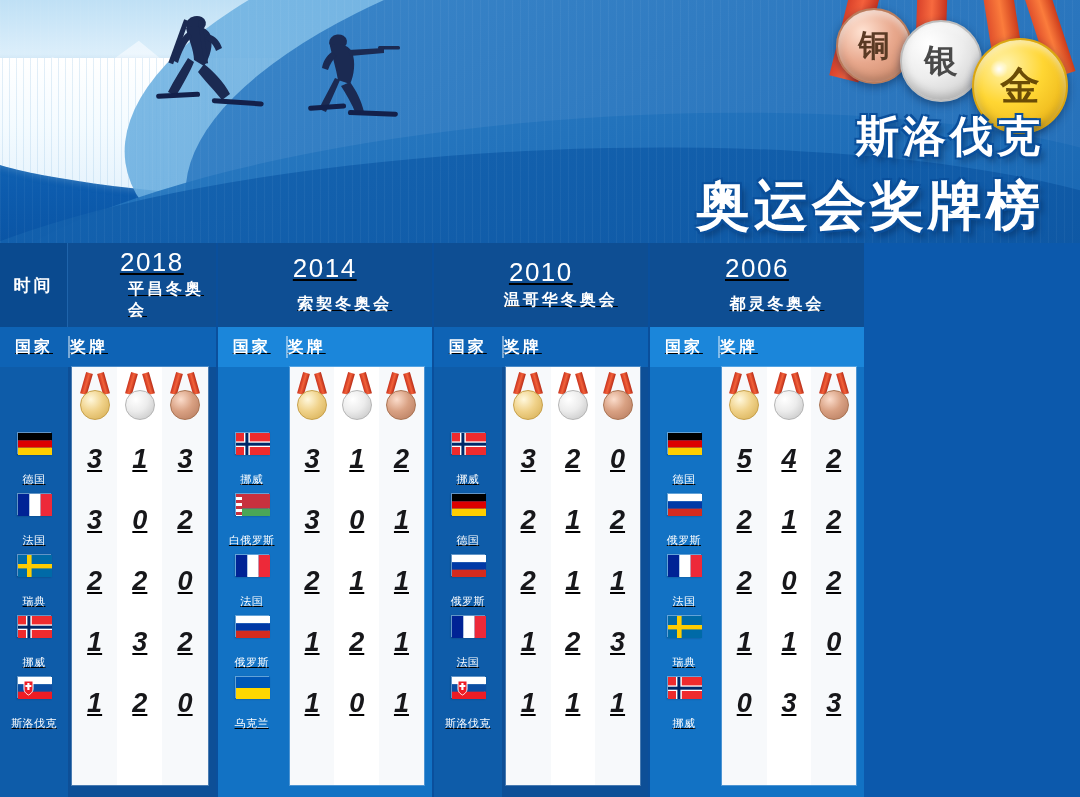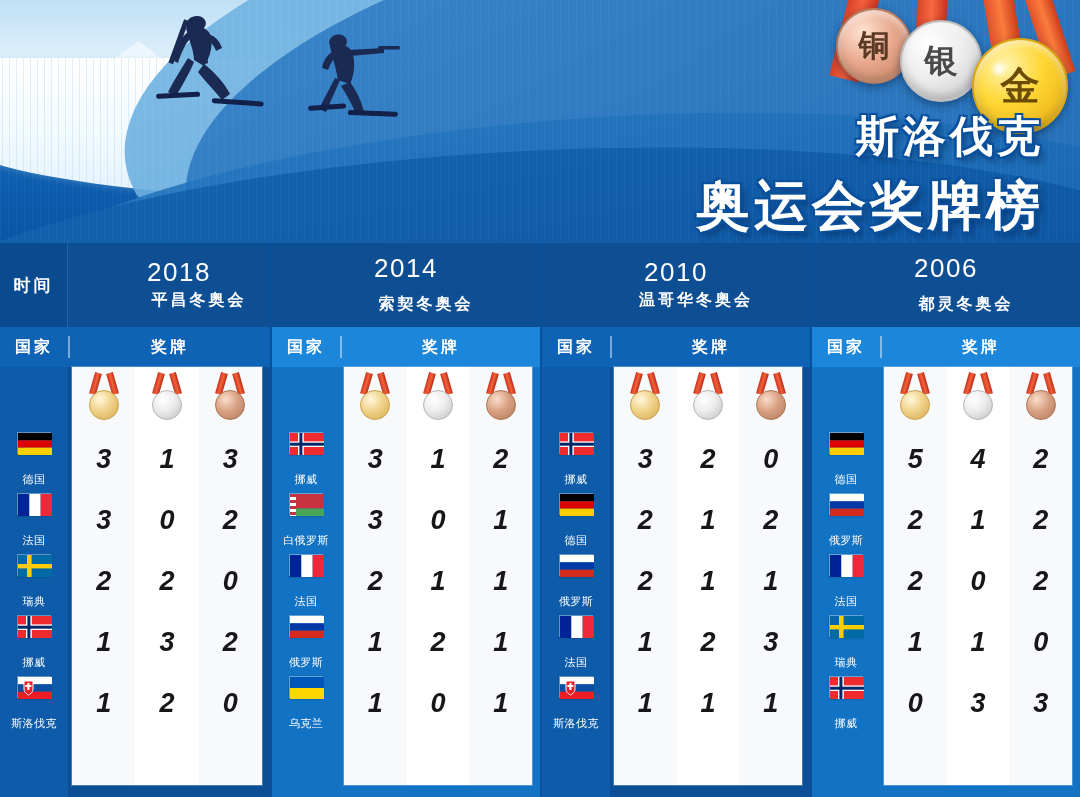--- a/index.html
+++ b/index.html
@@ -119,21 +119,21 @@
     background: radial-gradient(circle at 34% 30%, #ffe2d2 0%, #e8a88d 45%, #c4805f 100%); border:2px solid #b87c5d; color:#5a3a24;}
   .bigmedal.silver{ left:78px; top:34px; width:82px; height:82px; font-size:33px;
     background: radial-gradient(circle at 34% 28%, #ffffff 0%, #ededed 45%, #c2c2c2 100%); border:2px solid #bdbdbd; color:#4a4a4a;}
   .bigmedal.gold{ left:150px; top:52px; width:96px; height:96px; font-size:39px;
     background: radial-gradient(circle at 34% 28%, #fff4b0 0%, #ffd633 42%, #e2a50d 100%); border:2px solid #d9a412; color:#6a4c06;}
   .sparkle{ position:absolute; left:16px; top:20px; width:18px; height:18px;
     background: radial-gradient(ellipse at center, #fff 0%, rgba(255,255,255,0) 70%); }
 
   
   .table-wrap{ position:absolute; left:0; top:243px; width:1080px; height:554px; background:#0c59ac; }
-  .panels{ display:flex; width:1080px; height:554px; }
+  .panels{ display:flex; width:864px; height:554px;text-decoration:underline; }
   .panel{ width:270px; height:554px; position:relative; }
   .panel + .panel { border-left:2px solid #0a4f9c; }
   .panel.dark  { background:#0d4f97; }
   .panel.light { background:#1272c4; }
 
   .hdr-year{
     height:84px; display:flex; flex-direction:column; align-items:center; justify-content:center;
     color:#ffffff; background:#0e4e93;
   }
   .panel.light .hdr-year{ background:#0e4e93;gap:8px; }
@@ -153,21 +153,21 @@
 
   .hdr-sub{
     height:40px; display:flex; align-items:center;
     color:#ffffff; font-size:16px; font-weight:bold; letter-spacing:3px;
     font-family:"DejaVu Sans","Liberation Sans",sans-serif;
   }
   .panel.dark  .hdr-sub{ background:#0e63b5; }
   .panel.light .hdr-sub{ background:#1b86da; }
   .hdr-sub .c-country{ width:68px; text-align:center; }
   .hdr-sub .c-sep{ width:2px; height:22px; background:rgba(255,255,255,.45); }
-  .hdr-sub .c-medal{ flex:1; text-align:center; }
+  .hdr-sub .c-medal{ flex:1; text-align:left; }
 
   .body-row{ display:flex; height:430px; }
   .country-col{ width:68px; padding-top:62px; }
   .panel.dark .country-col{ background:#0e5ca9; }
   .panel.light .country-col{ background:#1272c4; }
   .country-cell{
     height:61px; display:flex; flex-direction:column; align-items:center; justify-content:center; gap:18px;
   }
   .flag{
     width:34px; height:22px; display:block; border:1px solid rgba(255,255,255,.35);

